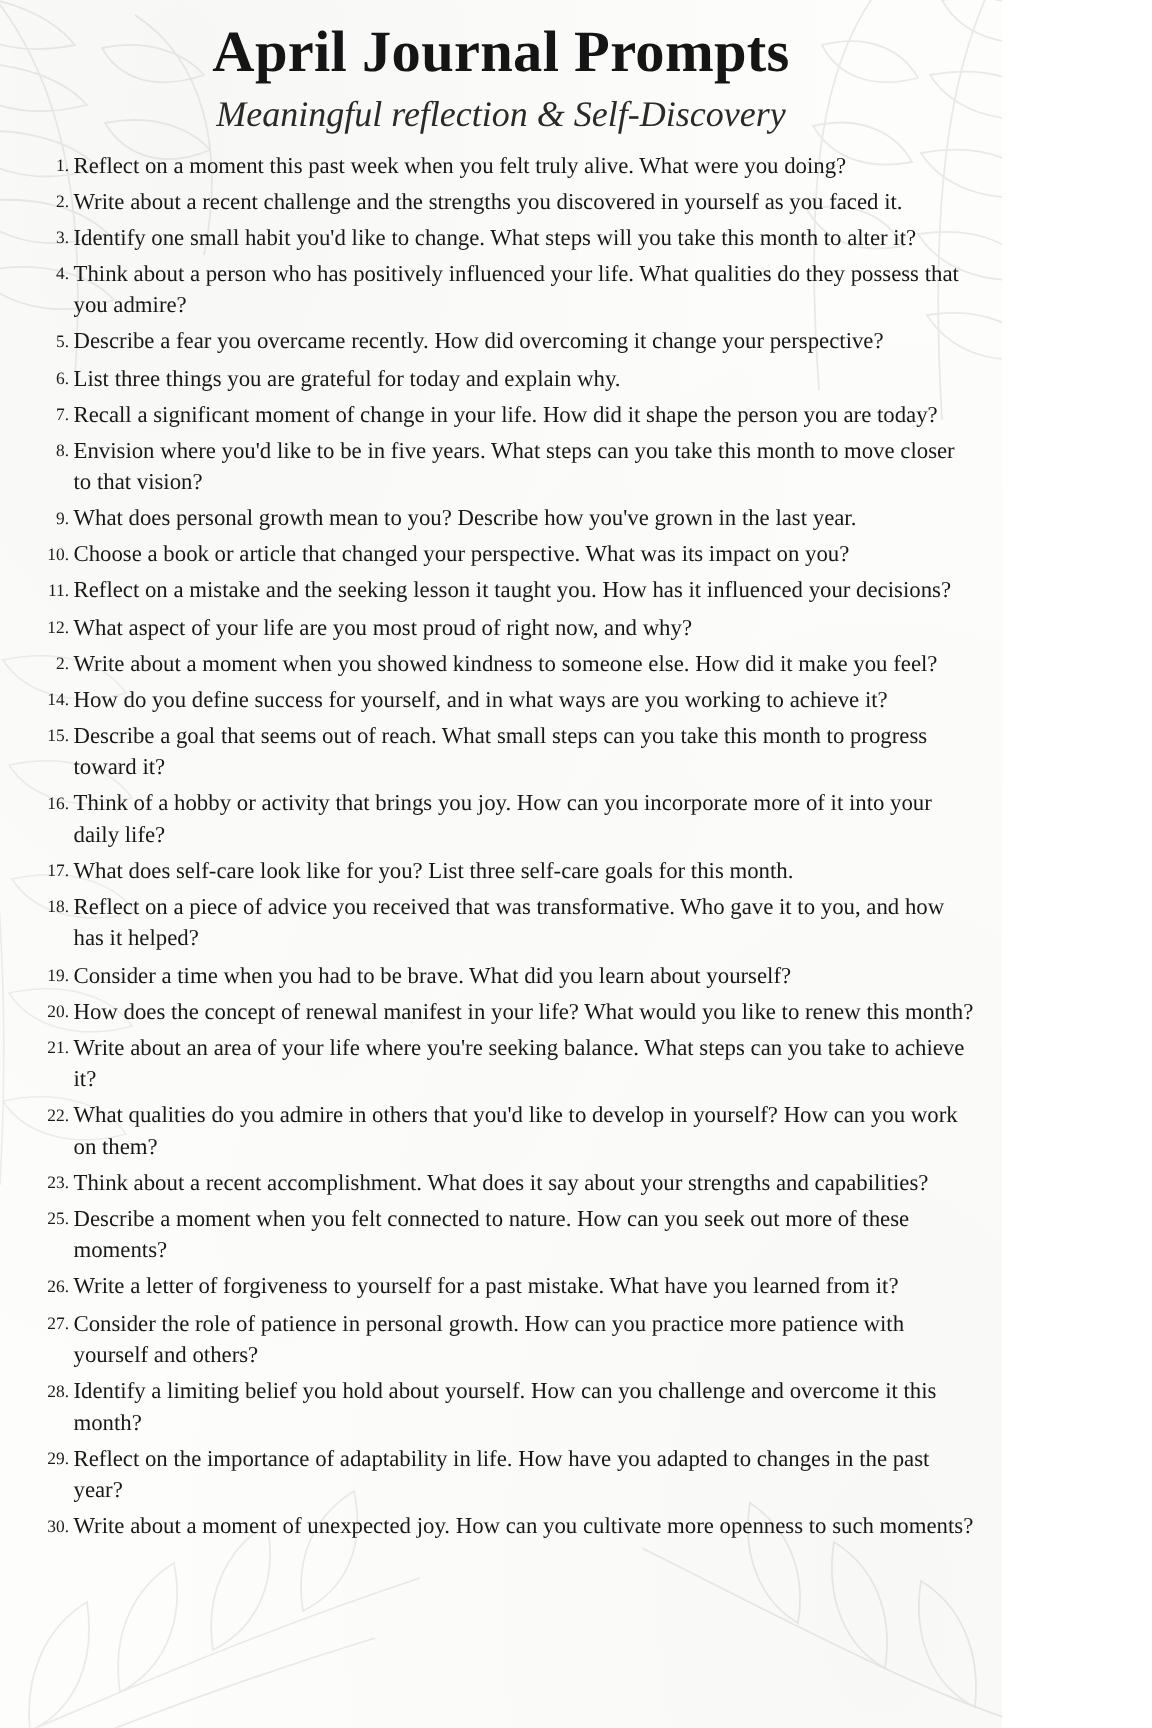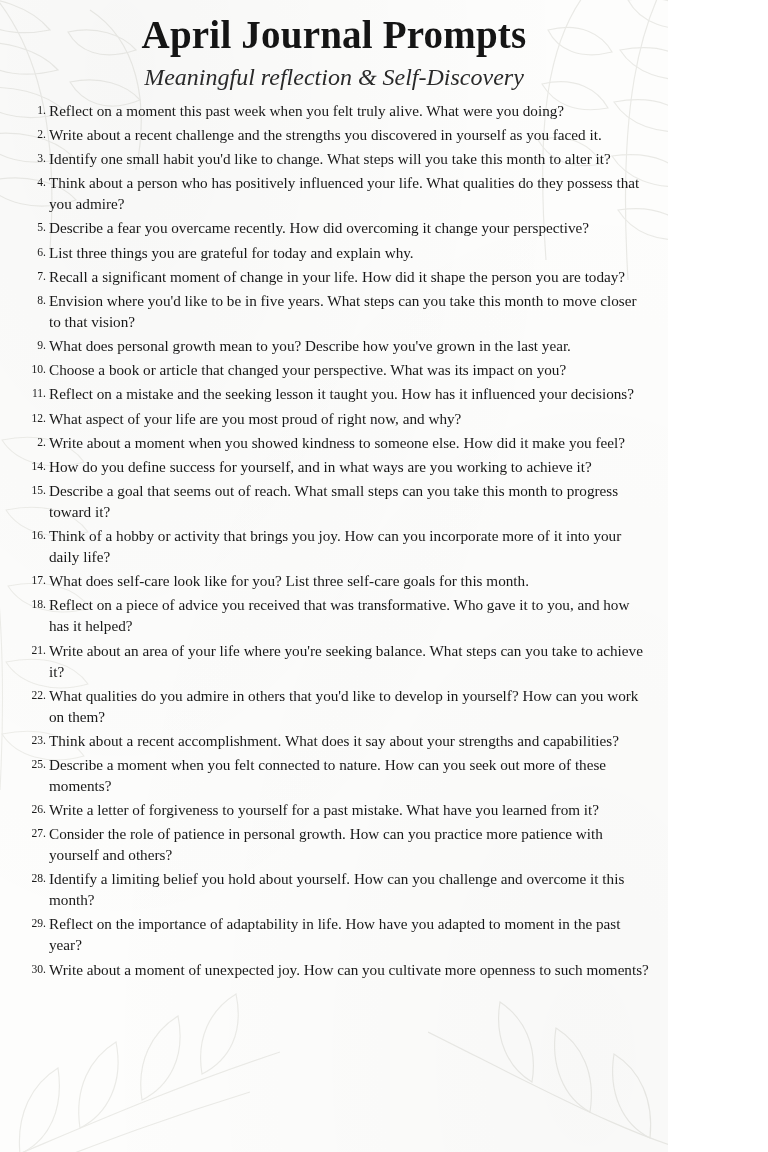--- a/index.html
+++ b/index.html
@@ -236,20 +236,28 @@
       </li>
       <li>
         <span class="num">17.</span>
         <span class="ptext">What does self-care look like for you? List three self-care goals for this month.</span>
       </li>
       <li>
         <span class="num">18.</span>
         <span class="ptext">Reflect on a piece of advice you received that was transformative. Who gave it to you, and how has it helped?</span>
       </li>
       <li>
+        <span class="num">19.</span>
+        <span class="ptext">Consider a time when you had to be brave. What did you learn about yourself?</span>
+      </li>
+      <li>
+        <span class="num">20.</span>
+        <span class="ptext">How does the concept of renewal manifest in your life? What would you like to renew this month?</span>
+      </li>
+      <li>
         <span class="num">21.</span>
         <span class="ptext">Write about an area of your life where you're seeking balance. What steps can you take to achieve it?</span>
       </li>
       <li>
         <span class="num">22.</span>
         <span class="ptext">What qualities do you admire in others that you'd like to develop in yourself? How can you work on them?</span>
       </li>
       <li>
         <span class="num">23.</span>
         <span class="ptext">Think about a recent accomplishment. What does it say about your strengths and capabilities?</span>
@@ -265,21 +273,21 @@
       <li>
         <span class="num">27.</span>
         <span class="ptext">Consider the role of patience in personal growth. How can you practice more patience with yourself and others?</span>
       </li>
       <li>
         <span class="num">28.</span>
         <span class="ptext">Identify a limiting belief you hold about yourself. How can you challenge and overcome it this month?</span>
       </li>
       <li>
         <span class="num">29.</span>
-        <span class="ptext">Reflect on the importance of adaptability in life. How have you adapted to moment in the past year?</span>
+        <span class="ptext">Reflect on the importance of adaptability in life. How have you adapted to changes in the past year?</span>
       </li>
       <li>
         <span class="num">30.</span>
         <span class="ptext">Write about a moment of unexpected joy. How can you cultivate more openness to such moments?</span>
       </li>
     </ol>
 
 </div>
 
 </body></html>

